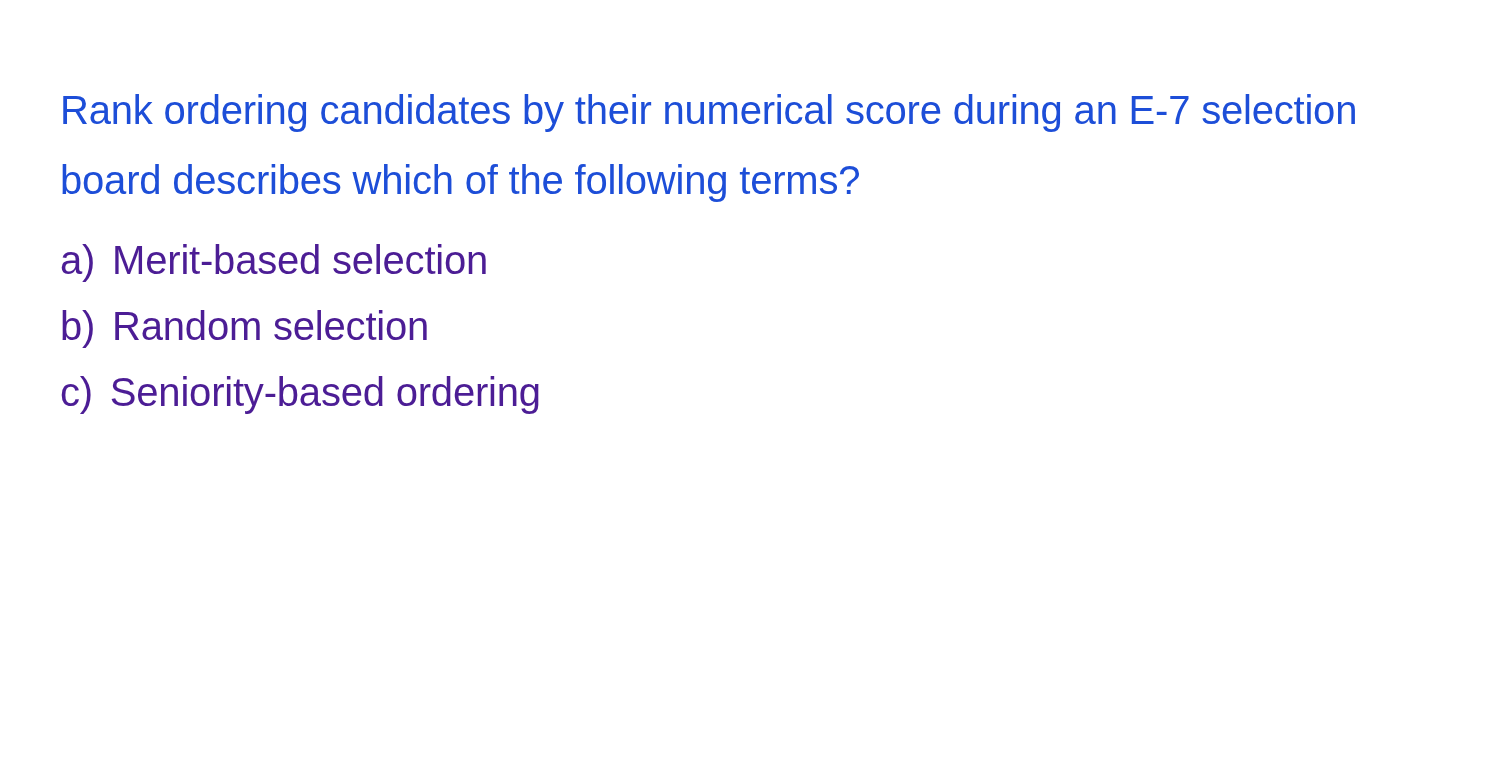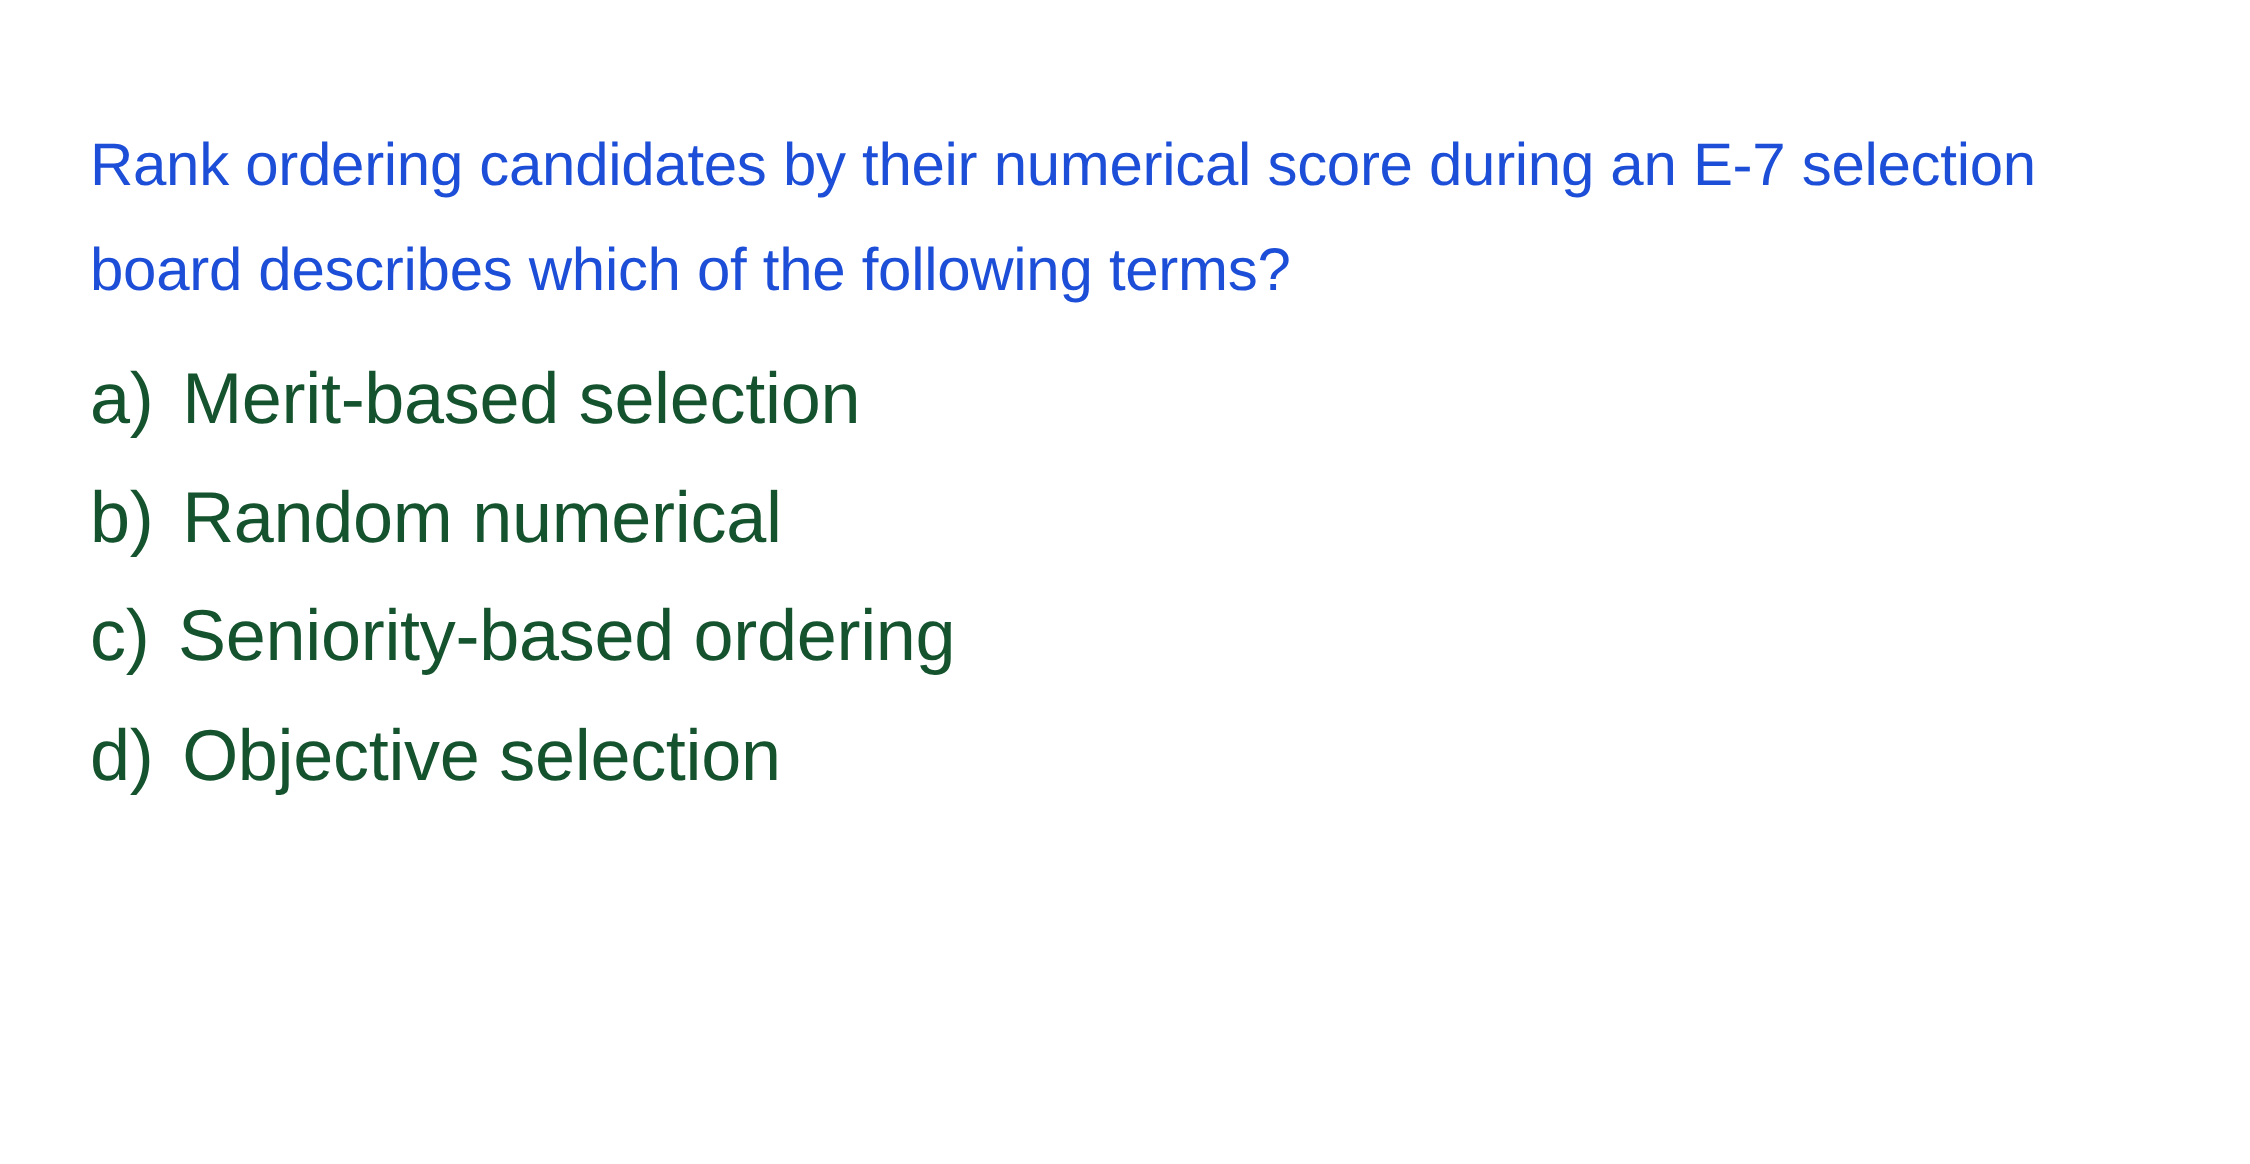--- a/index.html
+++ b/index.html
@@ -19,23 +19,23 @@
       line-height: 1.75;
       color: #1d4ed8;
       font-weight: 400;
       letter-spacing: -0.2px;
       margin-bottom: 12px;
     }
     .options {
       margin-top: 8px;
     }
     .option {
-      font-size: 48px;
+      font-size: 40px;
       line-height: 1.65;
-      color: #14532d;
+      color: #4c1d95;
       font-weight: 400;
       letter-spacing: -0.2px;
     }
     .option-label {
       display: inline;
     }
     .option-text {
       display: inline;
       margin-left: 6px;
     }
@@ -45,23 +45,19 @@
 
 <div class="question-text">Rank ordering candidates by their numerical score during an E-7 selection board describes which of the following terms?</div>
 
 <div class="options">
   <div class="option">
     <span class="option-label">a)</span>
     <span class="option-text">Merit-based selection</span>
   </div>
   <div class="option">
     <span class="option-label">b)</span>
-    <span class="option-text">Random numerical</span>
+    <span class="option-text">Random selection</span>
   </div>
   <div class="option">
     <span class="option-label">c)</span>
     <span class="option-text">Seniority-based ordering</span>
   </div>
-  <div class="option">
-    <span class="option-label">d)</span>
-    <span class="option-text">Objective selection</span>
-  </div>
 </div>
 
 </body></html>

